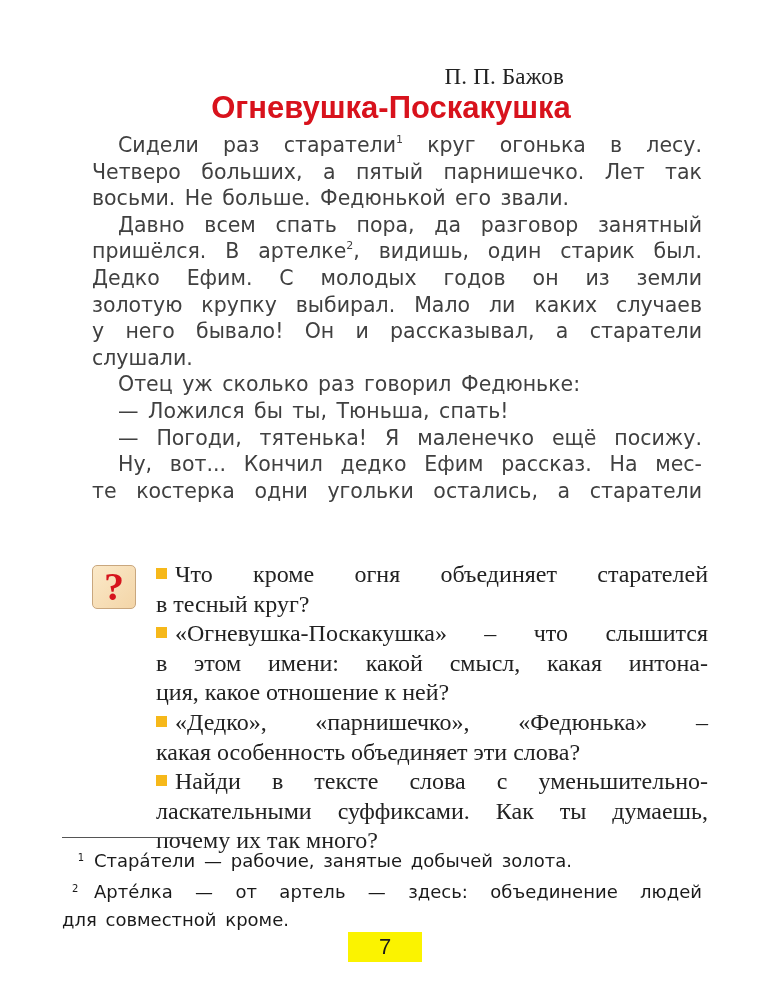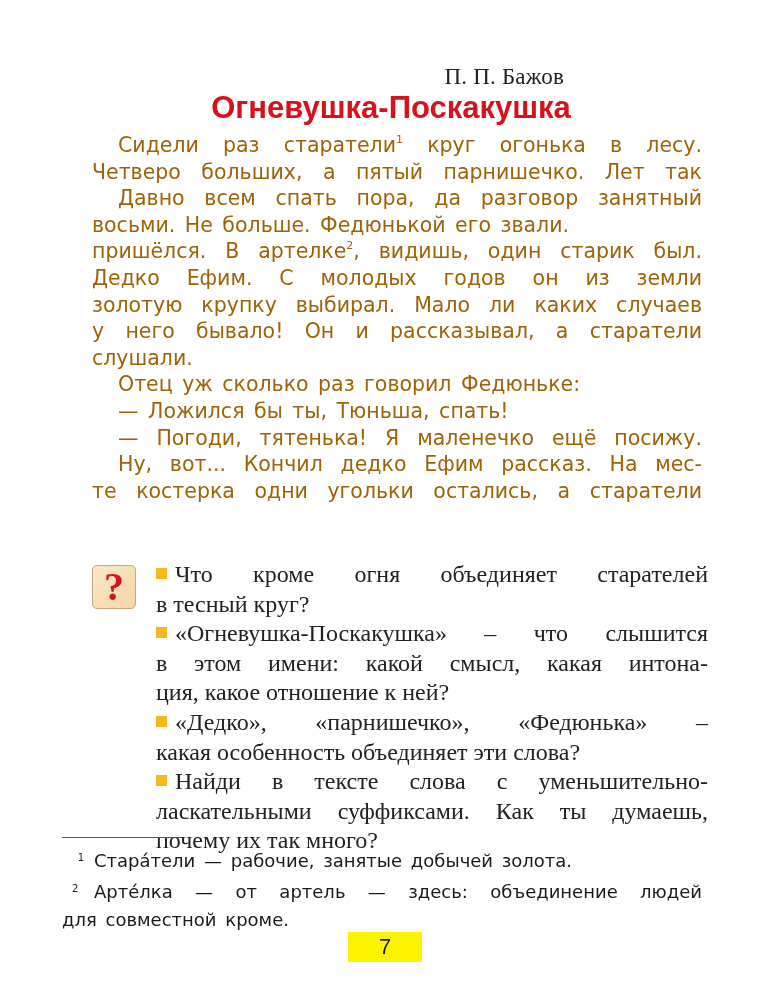--- a/index.html
+++ b/index.html
@@ -43,21 +43,21 @@
       box-sizing: border-box;
     }
     .story {
       position: absolute;
       left: 92px;
       width: 610px;
       top: 132px;
       font-family: "DejaVu Sans", "Liberation Sans", sans-serif;
       font-size: 20.5px;
       line-height: 26.6px;
-      color: #a16207;
+      color: #404040;
       word-spacing: 3px;
     }
     .line {
       display: block;
       white-space: nowrap;
     }
     .line.just {
       text-align: justify;
       text-align-last: justify;
       white-space: normal;
@@ -163,22 +163,22 @@
 <body>
 
 <div class="page">
 
   <div class="author">П. П. Бажов</div>
   <div class="title">Огневушка-Поскакушка</div>
 
   <div class="story">
     <span class="line just indent"><span>Сидели раз старатели</span><sup>1</sup><span> круг огонька в лесу.</span></span>
     <span class="line just">Четверо больших, а пятый парнишечко. Лет так</span>
+    <span class="line">восьми. Не больше. Федюнькой его звали.</span>
     <span class="line just indent">Давно всем спать пора, да разговор занятный</span>
-    <span class="line">восьми. Не больше. Федюнькой его звали.</span>
     <span class="line just"><span>пришёлся. В артелке</span><sup>2</sup><span>, видишь, один старик был.</span></span>
     <span class="line just">Дедко Ефим. С молодых годов он из земли</span>
     <span class="line just">золотую крупку выбирал. Мало ли каких случаев</span>
     <span class="line just">у него бывало! Он и рассказывал, а старатели</span>
     <span class="line">слушали.</span>
     <span class="line indent">Отец уж сколько раз говорил Федюньке:</span>
     <span class="line indent">— Ложился бы ты, Тюньша, спать!</span>
     <span class="line just indent">— Погоди, тятенька! Я маленечко ещё посижу.</span>
     <span class="line just indent">Ну, вот... Кончил дедко Ефим рассказ. На мес-</span>
     <span class="line just">те костерка одни угольки остались, а старатели</span>

